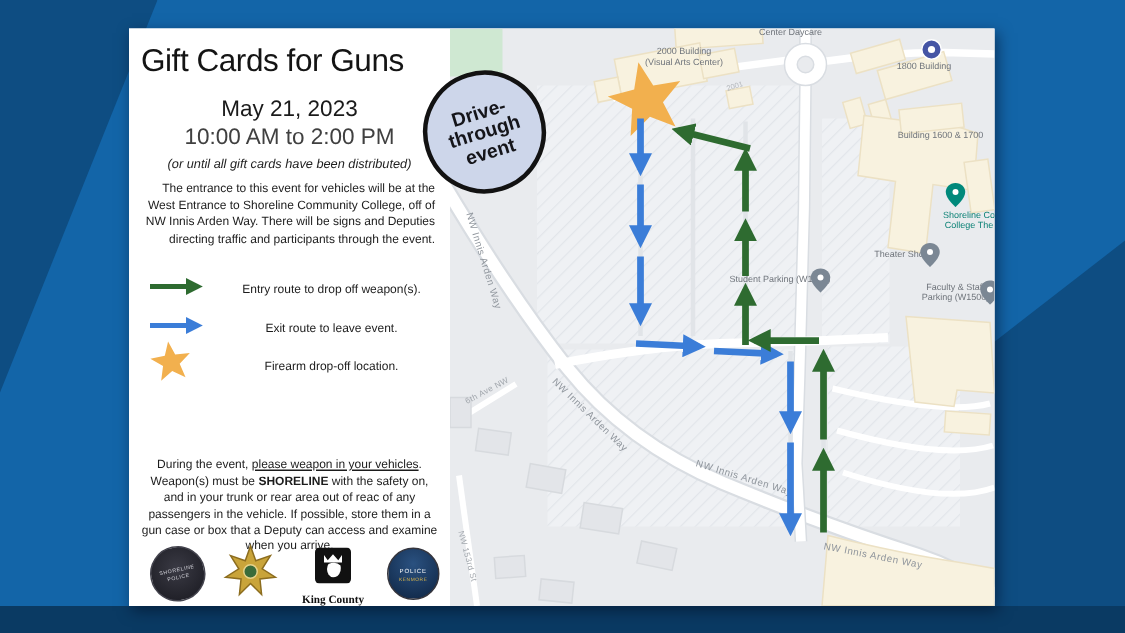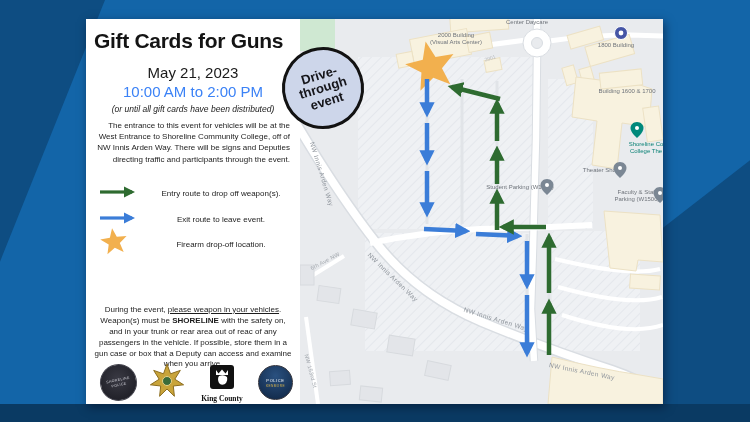--- a/index.html
+++ b/index.html
@@ -7,24 +7,24 @@
   .stage{position:relative;width:750px;height:422px;background:#1365a8;overflow:hidden;}
   .tri{position:absolute;inset:0;}
   .tri-tl{background:#0e4d82;clip-path:polygon(0 0,14% 0,0 62%);}
   .tri-br{background:#0e4d82;clip-path:polygon(55% 100%,100% 38%,100% 100%);}
   .strip-bottom{position:absolute;left:0;right:0;bottom:0;height:18px;background:#0a3a63;}
 
   .flyer{position:absolute;left:86px;top:19px;width:577px;height:385px;background:#ffffff;
          box-shadow:2px 3px 9px rgba(0,10,30,.5);}
   .left-col{position:absolute;left:0;top:0;width:214px;height:385px;background:#fff;z-index:4;}
 
-  .title{position:absolute;left:8px;top:10px;width:202px;margin:0;font-size:21px;font-weight:700;
+  .title{position:absolute;left:8px;top:10px;width:202px;margin:0;font-size:21px;font-weight:400;
          color:#141414;letter-spacing:-.3px;white-space:nowrap;}
   .date-line{position:absolute;left:0;top:45px;width:214px;text-align:center;font-size:15px;color:#1a1a1a;}
-  .time-line{position:absolute;left:0;top:64px;width:214px;text-align:center;font-size:15px;color:#3b82f6;}
+  .time-line{position:absolute;left:0;top:64px;width:214px;text-align:center;font-size:15px;color:#404040;}
   .note-line{position:absolute;left:0;top:85px;width:214px;text-align:center;font-size:8.5px;
              font-style:italic;color:#222;}
   .intro{position:absolute;left:10px;top:101px;width:194px;text-align:right;font-size:8px;
          line-height:1.4;color:#1c1c1c;}
   .legend{position:absolute;left:0;top:160px;width:214px;}
   .legend-row{position:absolute;left:0;width:214px;height:24px;text-decoration:underline;}
   .lr-1{top:2px;}.lr-2{top:28px;}.lr-3{top:48px;height:34px;}
   .legend-icon{position:absolute;left:12px;top:50%;transform:translateY(-50%);}
   .legend-label{position:absolute;left:64px;top:50%;transform:translateY(-50%);width:142px;
                 text-align:center;font-size:8px;color:#1c1c1c;}

